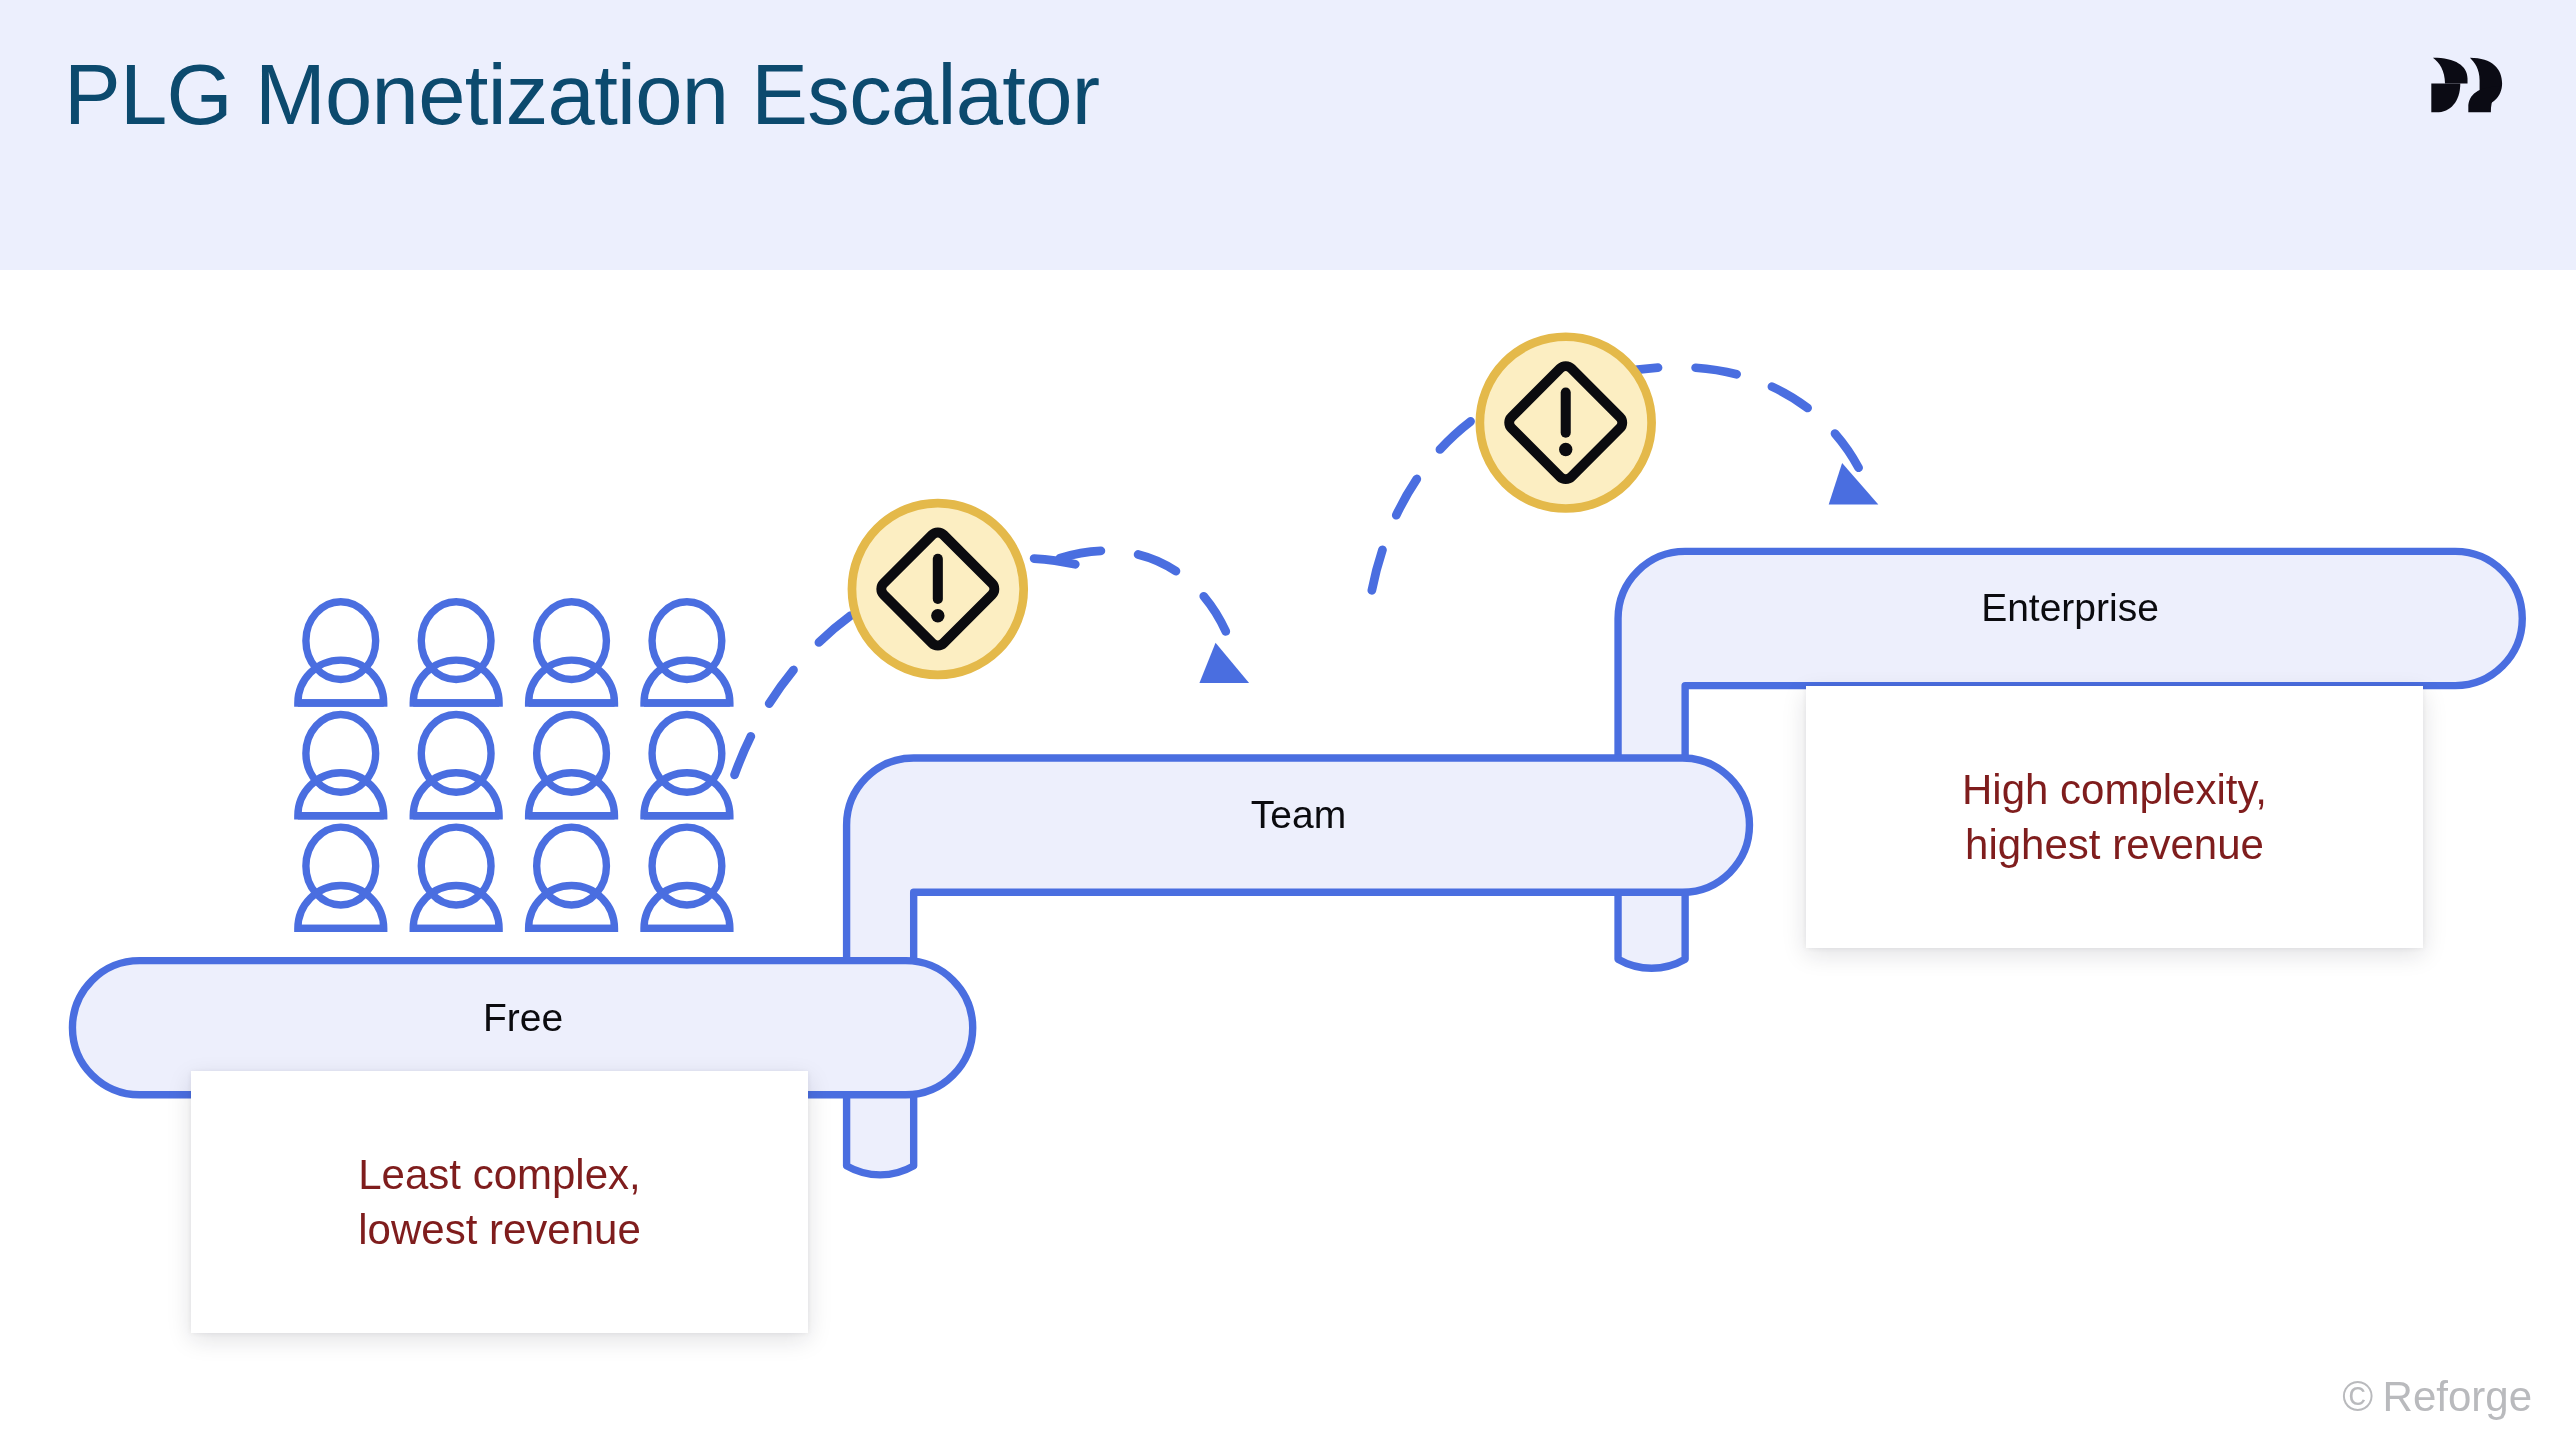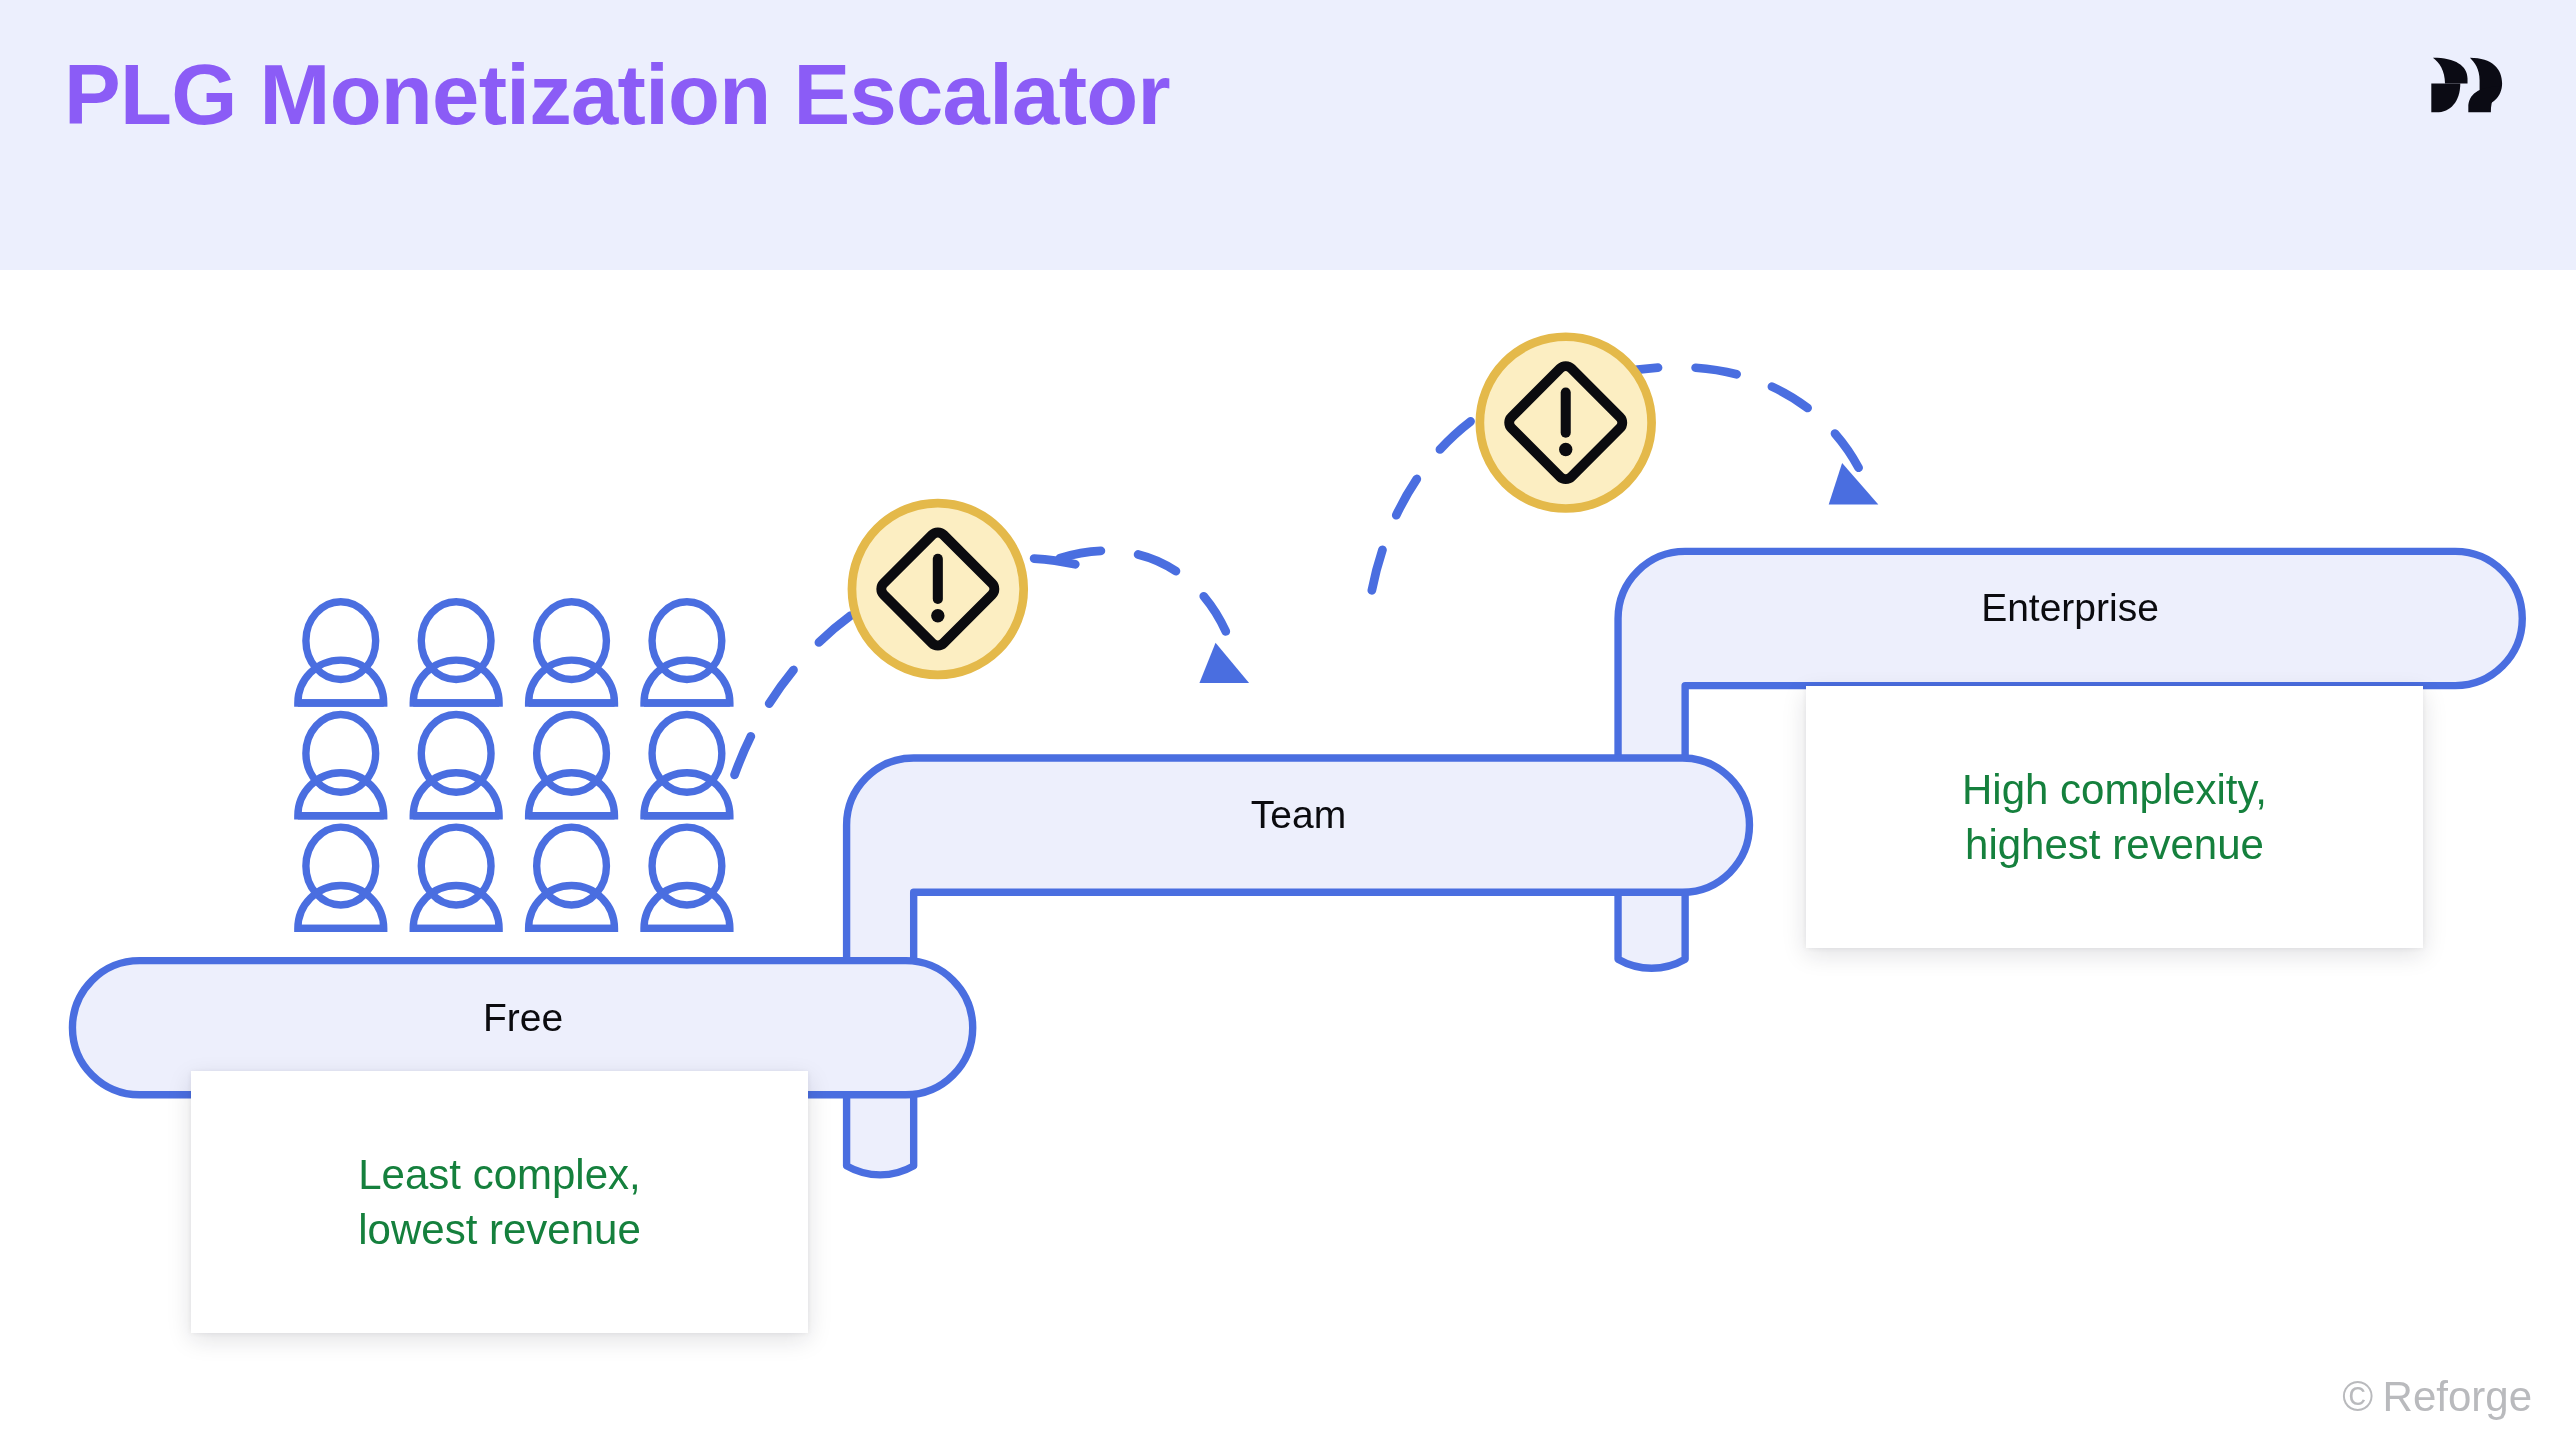--- a/index.html
+++ b/index.html
@@ -13,39 +13,39 @@
   #stage{position:absolute;inset:0;width:2576px;height:1449px;overflow:hidden;background:#fff;}
 
   
   .header{
     position:absolute;left:0;top:0;width:2576px;height:270px;
     background:#ecefFD;
   }
   .header-title{
     position:absolute;left:64px;top:48px;
     font-size:85px;line-height:1.1;
-    color:#8b5cf6;letter-spacing:-0.7px;font-weight:700;
+    color:#0c4a6e;letter-spacing:-0.7px;font-weight:400;
     white-space:nowrap;
   }
   .logo{
     position:absolute;right:72px;top:48px;width:81px;height:74px;
   }
 
   
   .layer{position:absolute;left:0;top:0;width:2576px;height:1449px;}
 
   
   .desc-card{
     position:absolute;background:#ffffff;
     box-shadow:0 6.7px 23px rgba(20,20,40,.13), 0 1.3px 5.4px rgba(20,20,40,.07);
     display:flex;align-items:center;justify-content:center;
     text-align:center;
   }
   .desc-text{
-    font-size:42px;line-height:1.32;color:#15803d;
+    font-size:42px;line-height:1.32;color:#7f1d1d;
     padding:0 24px;white-space:pre-line;font-weight:400;
   }
 
   
   .pill-label{
     position:absolute;text-align:center;
     font-size:39px;line-height:1;color:#0b0b0f;font-weight:400;
     white-space:nowrap;
   }
 

